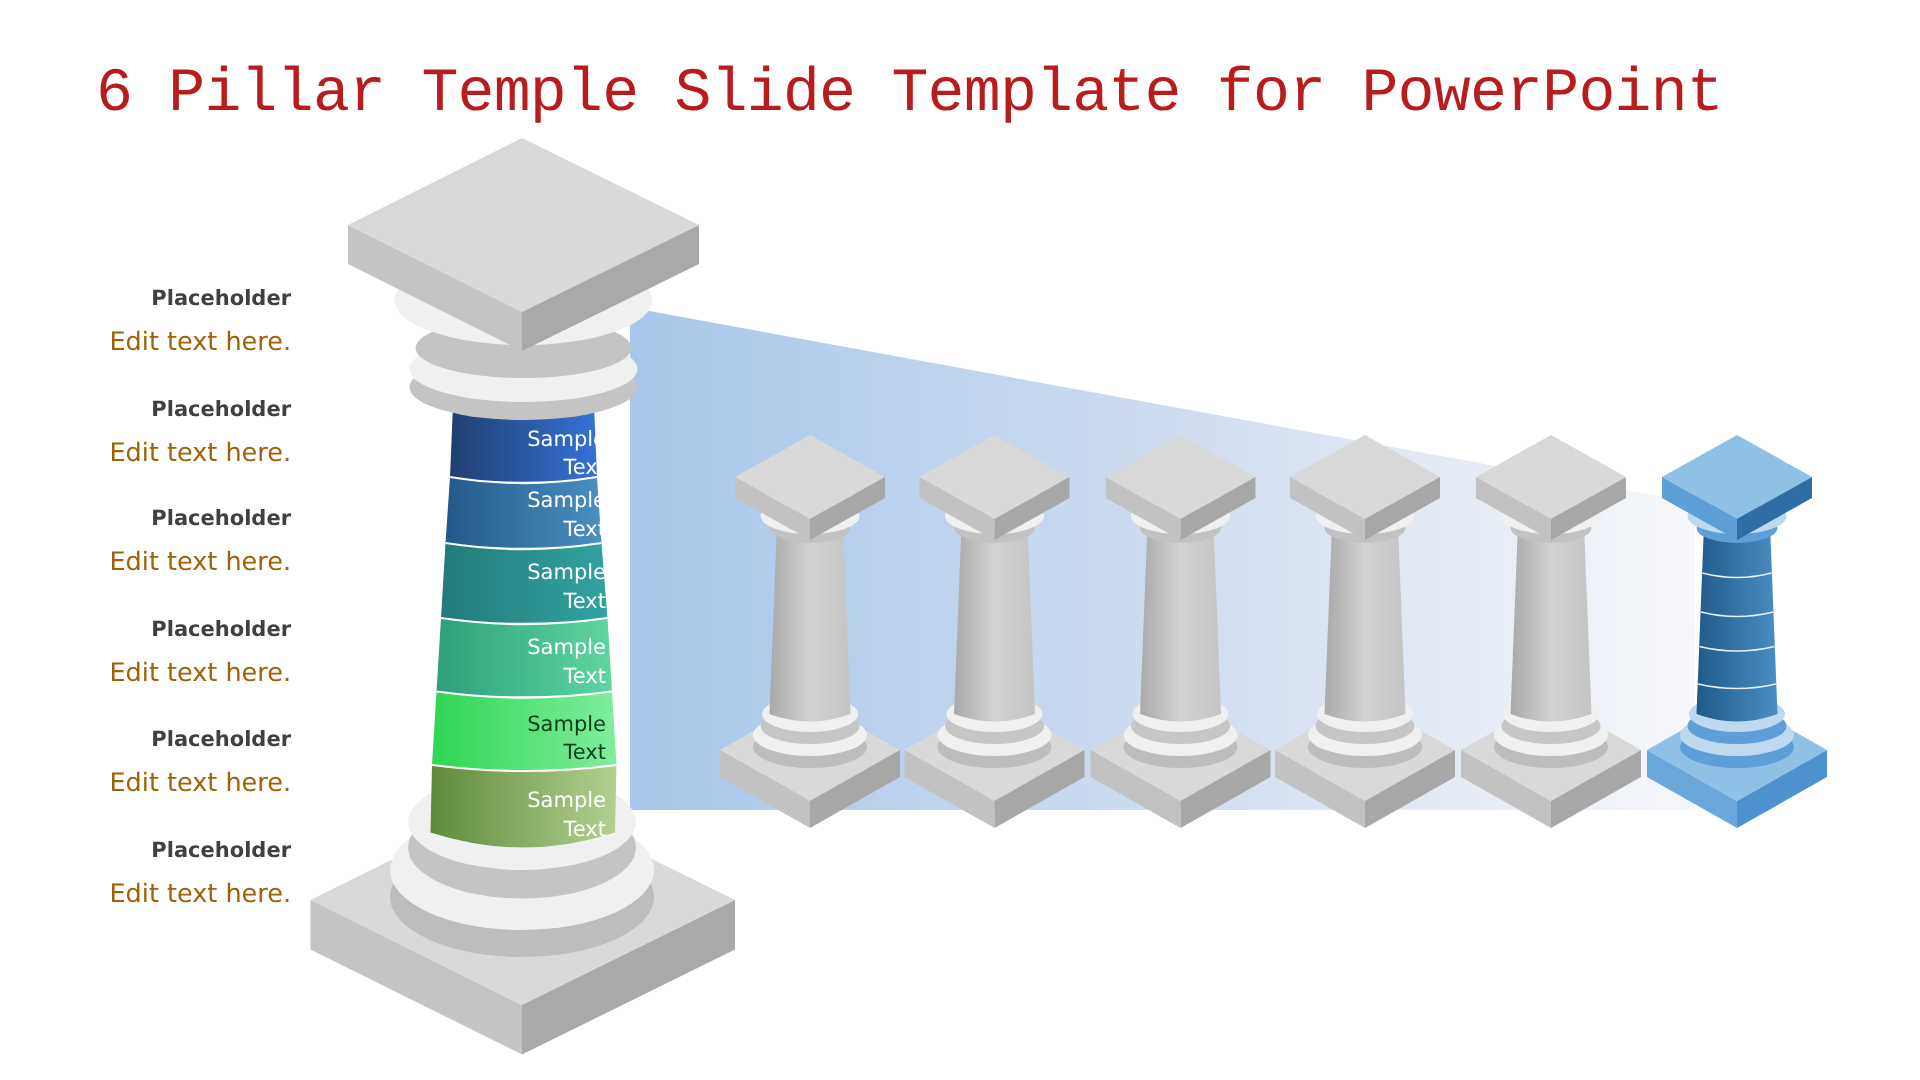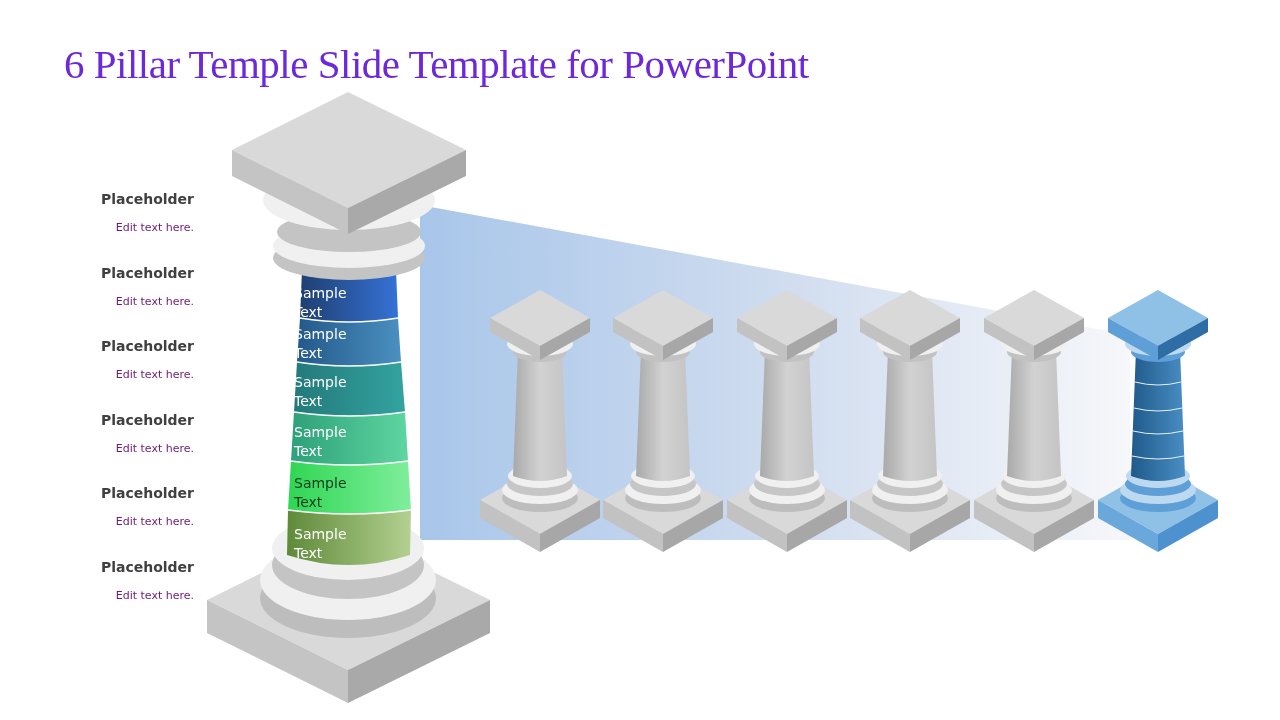--- a/index.html
+++ b/index.html
@@ -1,23 +1,23 @@
 <!DOCTYPE html>
 <html><head>
 <meta charset="utf-8">
 <style>
   html, body { margin:0; padding:0; background:#ffffff; }
   body { width:1280px; height:720px; position:relative; overflow:hidden; font-family:"Liberation Sans", sans-serif; }
-  .title { position:absolute; left:64px; top:40px; font-size:41px; color:#6d28d9; font-family:Liberation Serif, serif; font-weight:normal; letter-spacing:-0.5px; white-space:nowrap; }
+  .title { position:absolute; left:64px; top:40px; font-size:41px; color:#b91c1c; font-family:Liberation Mono, monospace; font-weight:normal; letter-spacing:-0.5px; white-space:nowrap; }
   .labels { position:absolute; left:40px; top:184px; width:154px; text-align:right; }
   .lbl { height:73.5px; }
   .lbl .h { font-size:14px; font-weight:bold; color:#404040; font-family:"DejaVu Sans", sans-serif; line-height:30px; }
-  .lbl .s { font-size:11px; color:#701a75; font-family:"DejaVu Sans", sans-serif; line-height:28px; }
+  .lbl .s { font-size:17px; color:#a16207; font-family:"DejaVu Sans", sans-serif; line-height:28px; }
   svg.scene { position:absolute; left:0; top:0; }
-  .band-text { position:absolute; width:110px; text-align:left; font-family:"DejaVu Sans", sans-serif; font-size:14px; line-height:19px; color:#ffffff; }
+  .band-text { position:absolute; width:110px; text-align:right; font-family:"DejaVu Sans", sans-serif; font-size:14px; line-height:19px; color:#ffffff; }
   .band-text.dark { color:#0f3d1a; }
 </style>
 </head>
 <body>
 
 <div class="title">6 Pillar Temple Slide Template for PowerPoint</div>
 
 <div class="labels">
   <div class="lbl">
     <div class="h">Placeholder</div>

